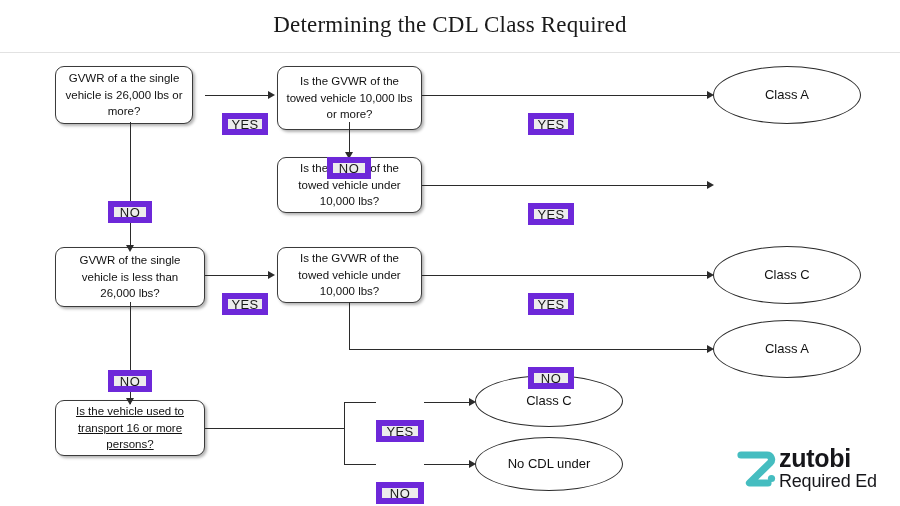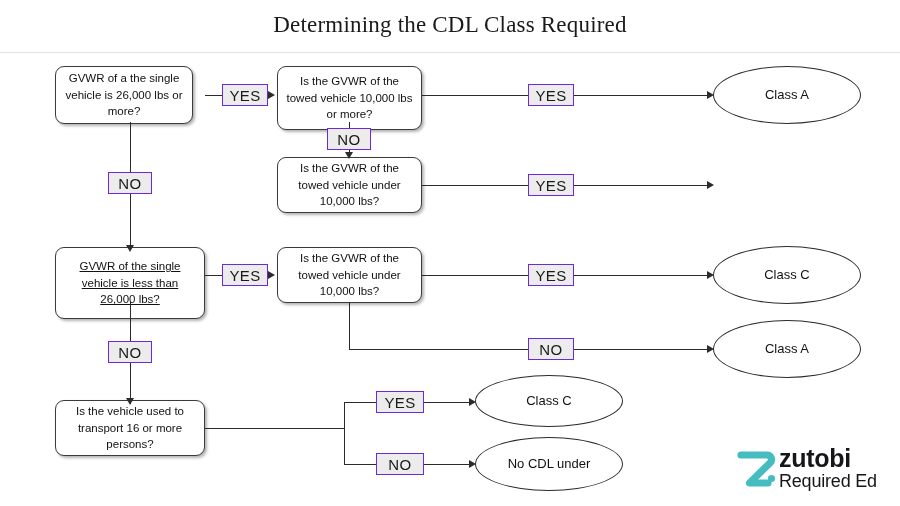--- a/index.html
+++ b/index.html
@@ -72,29 +72,30 @@
     font-size: 13px;
     line-height: 1.35;
     color: #111111;
   }
 
   
   .edge-label {
     position: absolute;
     box-sizing: border-box;
     background: #ececec;
-    border: 1px solid #6d28d9;
+    border: 6px solid #6d28d9;
     color: #1a1a1a;
-    font-size: 15px;
+    font-size: 13px;
     line-height: 1;
     display: flex;
     align-items: center;
     justify-content: center;
     letter-spacing: 0.4px;
     z-index: 6;
+    margin-top: 29px;
   }
 
   
   .conn {
     position: absolute;
     background: #2b2b2b;
     z-index: 1;
   }
   .conn.h { height: 1px; }
   .conn.v { width: 1px; }
@@ -198,29 +199,29 @@
   </div>
 
   <div class="node" style="left:277px; top:66px; width:145px; height:64px;">
     <span>Is the GVWR of the towed vehicle 10,000 lbs or more?</span>
   </div>
 
   <div class="node" style="left:277px; top:157px; width:145px; height:56px;">
     <span>Is the GVWR of the towed vehicle under 10,000 lbs?</span>
   </div>
 
-  <div class="node" style="left:55px; top:247px; width:150px; height:72px;text-decoration:underline;">
+  <div class="node" style="left:55px; top:247px; width:150px; height:60px;">
     <span>GVWR of the single vehicle is less than 26,000 lbs?</span>
   </div>
 
   <div class="node" style="left:277px; top:247px; width:145px; height:56px;">
     <span>Is the GVWR of the towed vehicle under 10,000 lbs?</span>
   </div>
 
-  <div class="node" style="left:55px; top:400px; width:150px; height:56px;">
+  <div class="node" style="left:55px; top:400px; width:150px; height:56px;text-decoration:underline;">
     <span>Is the vehicle used to transport 16 or more persons?</span>
   </div>
 
   <div class="ellipse" style="left:713px; top:66px; width:148px; height:58px;">
     <span>Class A</span>
   </div>
 
 
   <div class="ellipse" style="left:713px; top:246px; width:148px; height:58px;">
     <span>Class C</span>

